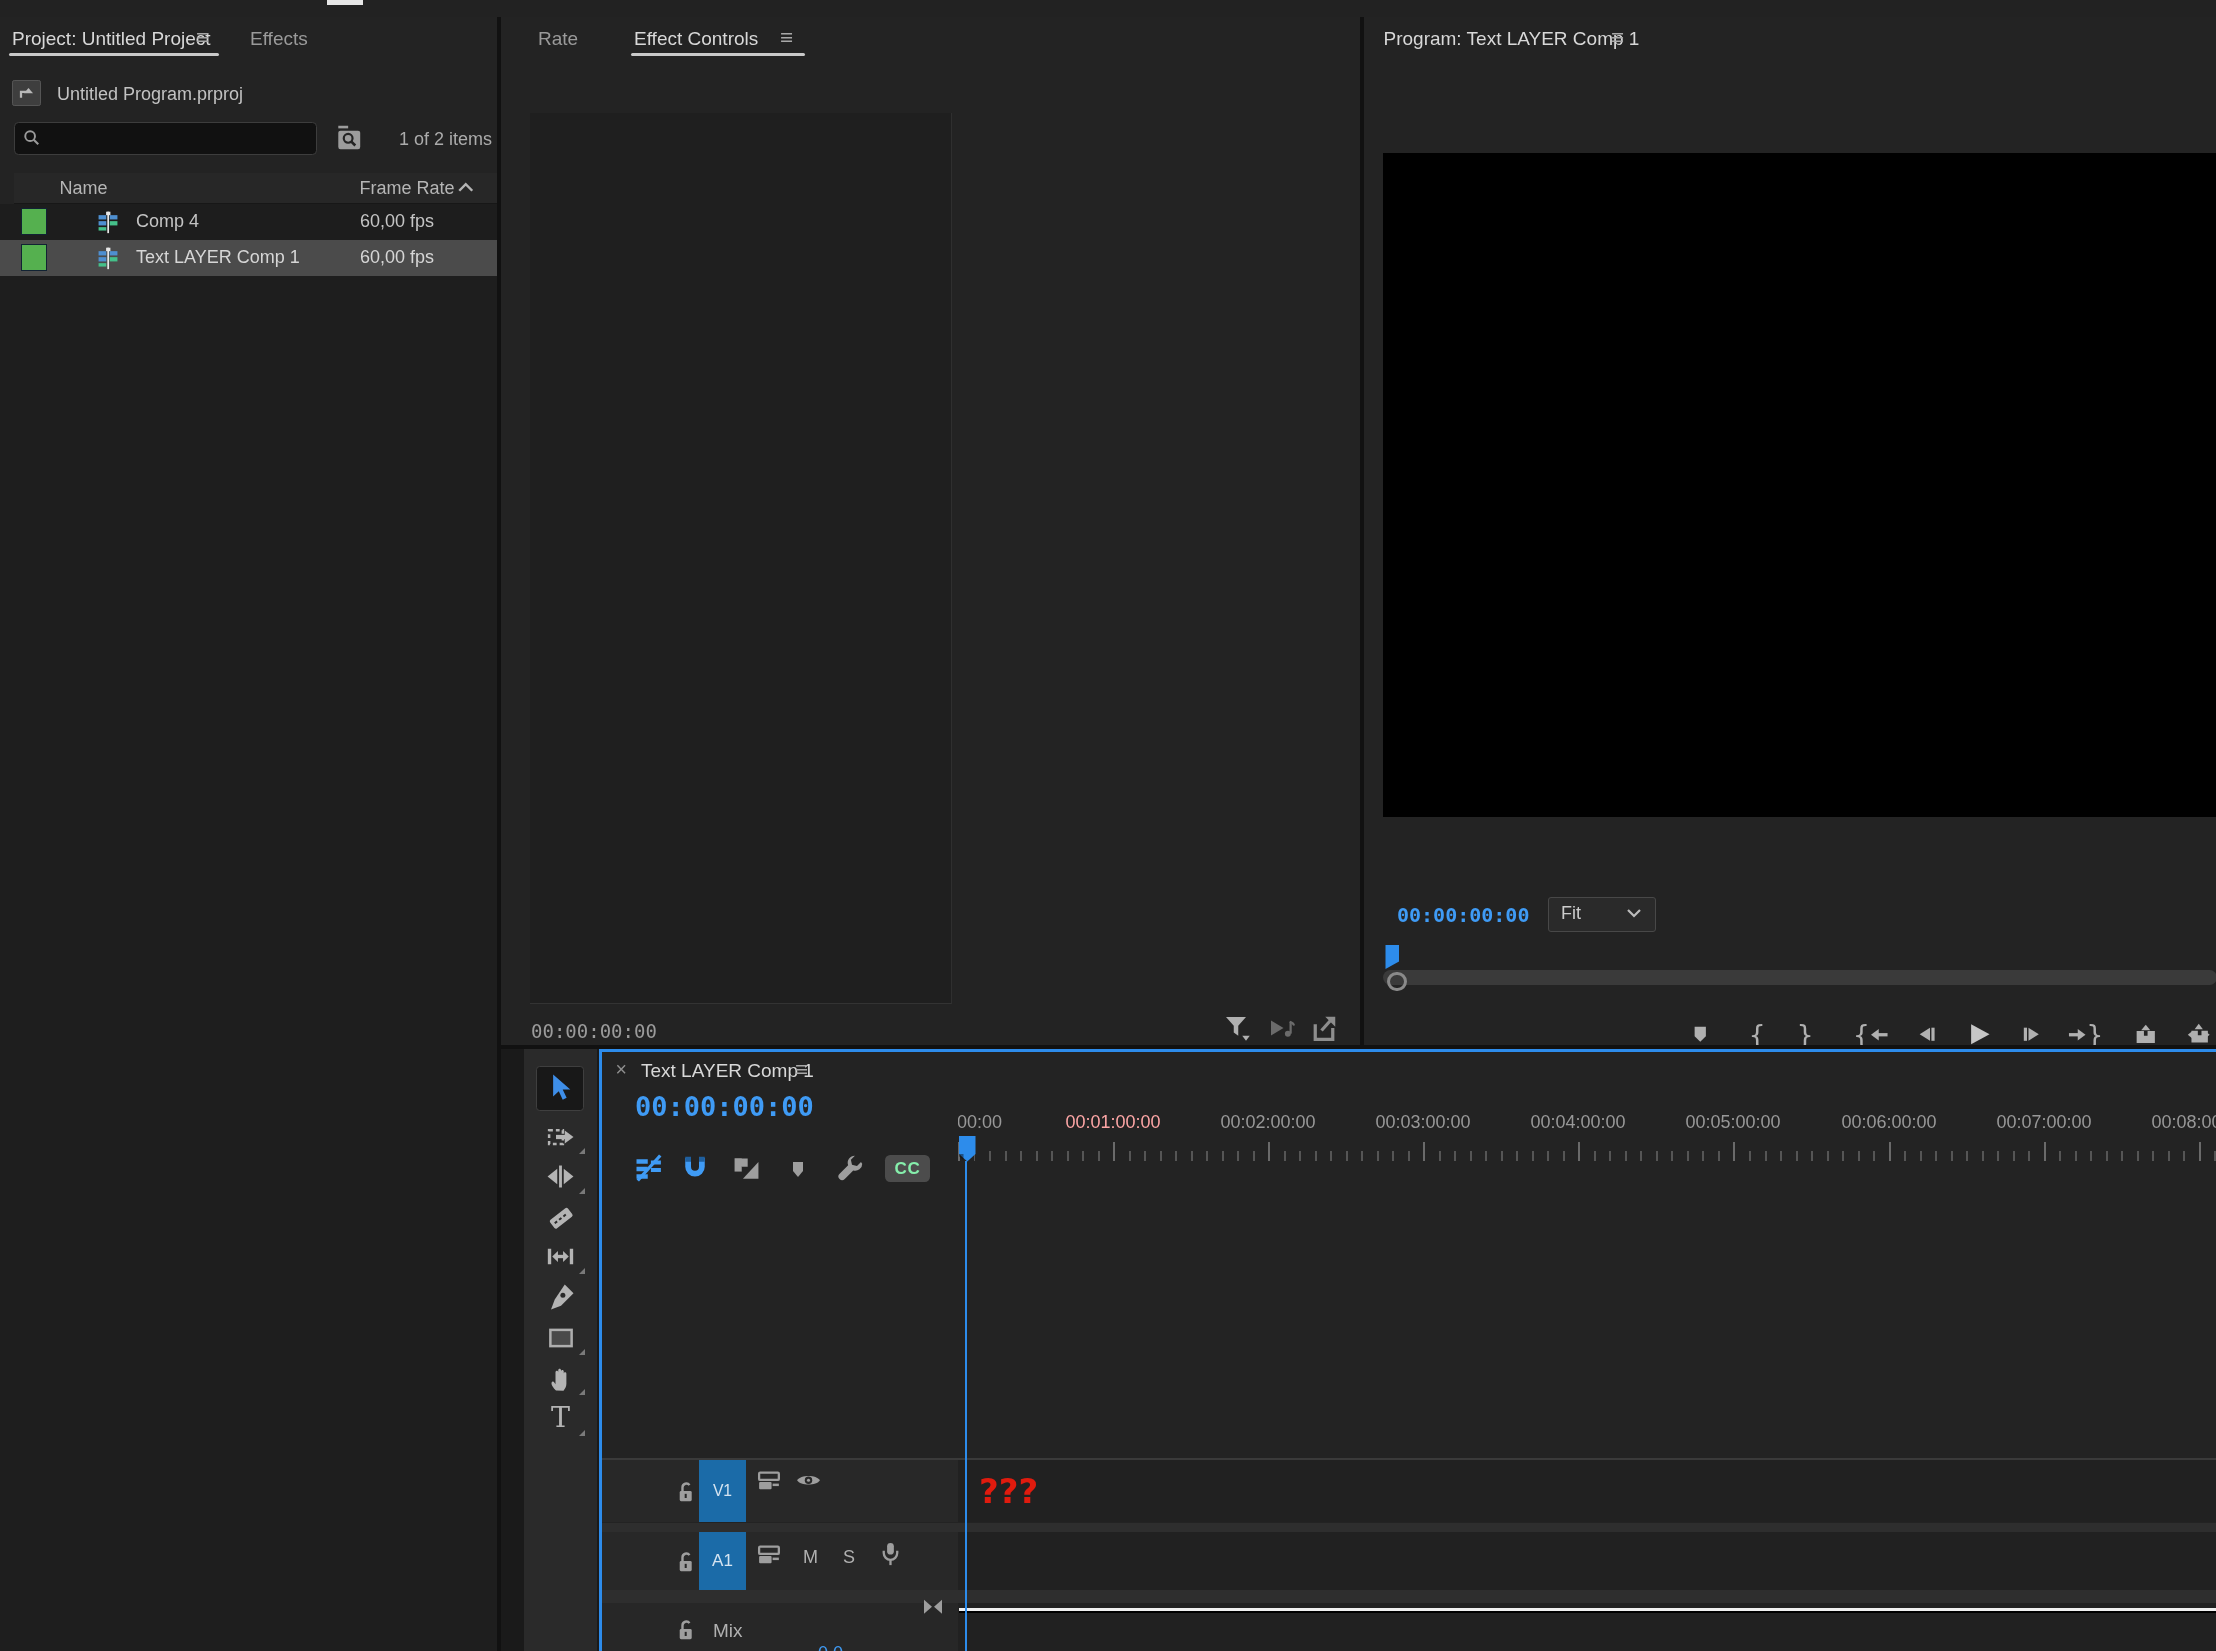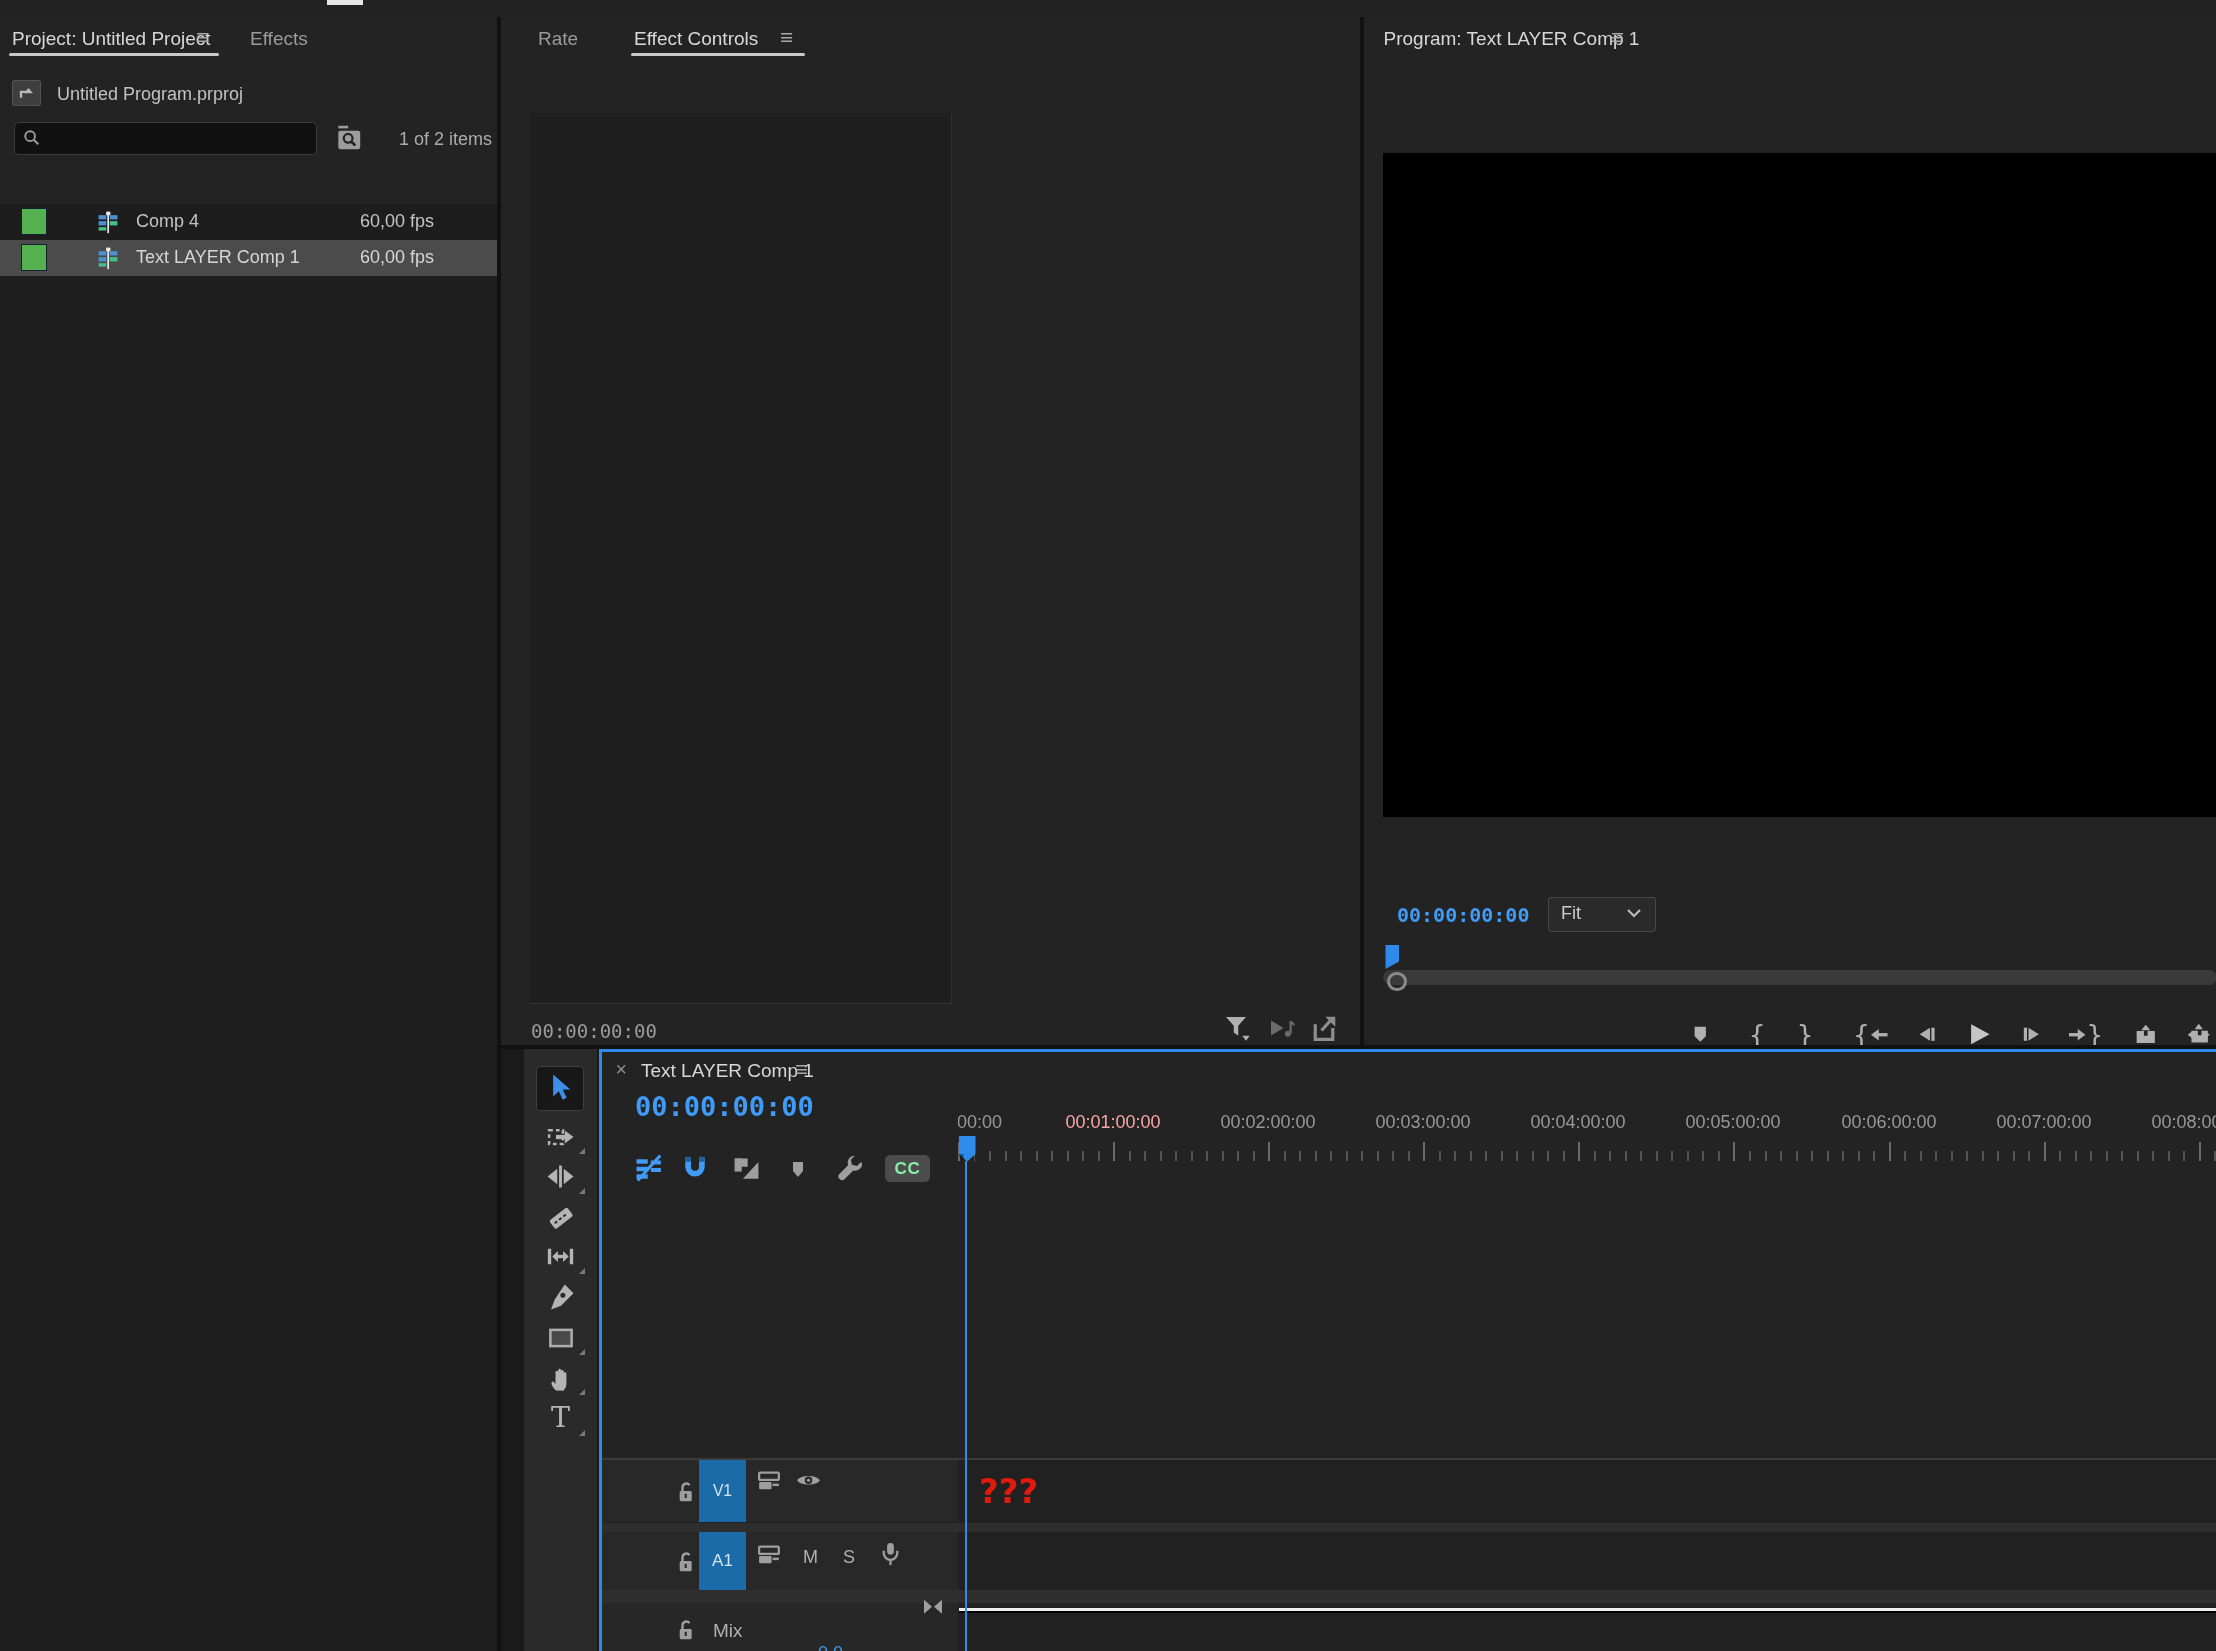--- a/index.html
+++ b/index.html
@@ -60,20 +60,29 @@
     <div class="a icon" style="left:335px;top:106px;width:28.5px;height:28.5px;">
       <svg width="28.5" height="28.5" viewBox="0 0 26 26">
         <rect x="3" y="2.5" width="9" height="2.4" fill="#9c9c9c"></rect>
         <rect x="3" y="7" width="20" height="17" rx="2" fill="#9c9c9c"></rect>
         <circle cx="12" cy="14" r="4" fill="none" stroke="#232323" stroke-width="2"></circle>
         <line x1="14.7" y1="16.7" x2="18.5" y2="20.5" stroke="#232323" stroke-width="2.4"></line>
       </svg>
     </div>
     <div class="a row-text" style="left:399px;top:112px;color:#ababab;">1 of 2 items …</div>
 
+    <div class="a" style="left:13.5px;top:156px;width:483px;height:30px;background:#272727;border-bottom:1.5px solid #171717;">
+      <span class="a row-text" style="left:46px;top:5.2px;color:#b5b5b5;">Name</span>
+      <span class="a row-text" style="left:346px;top:5.2px;color:#b5b5b5;">Frame Rate</span>
+      <span class="a icon" style="left:442px;top:7.5px;">
+        <svg width="19.5" height="15" viewBox="0 0 24 16">
+            <polyline points="4,12 12,4 20,12" fill="none" stroke="#b5b5b5" stroke-width="3"></polyline>
+          </svg>
+      </span>
+    </div>
 
     <div class="a" style="left:0;top:187px;width:497px;height:1448px;background:#1e1e1e;"></div>
 
     <div class="a" style="left:0;top:187px;width:497px;height:36px;background:#1d1d1d;">
       <span class="a" style="left:21px;top:4.5px;width:25.5px;height:27px;background:#55b04f;border:1.5px solid #123; box-sizing:border-box;"></span>
       <span class="a icon" style="left:96px;top:6px;">
         <svg width="24" height="24" viewBox="0 0 28 28">
           <rect x="3" y="6" width="9" height="5" fill="#4e8fd0"></rect>
             <rect x="16" y="6" width="9" height="5" fill="#4e8fd0"></rect>
           <rect x="3" y="13" width="9" height="5" fill="#4e8fd0"></rect>

